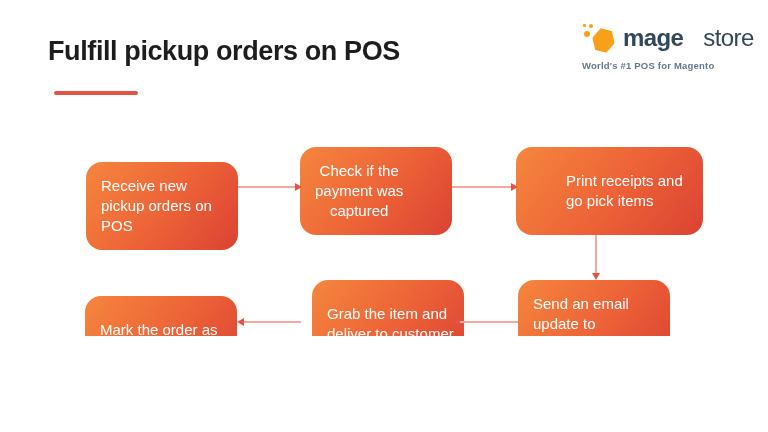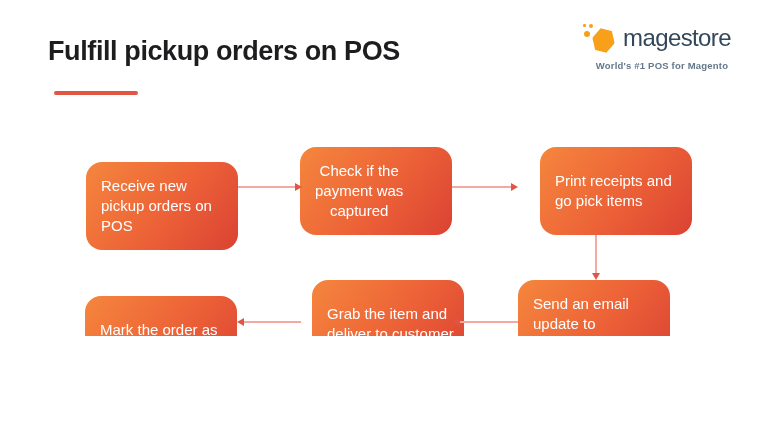--- a/index.html
+++ b/index.html
@@ -25,40 +25,40 @@
   .hex {
     position:absolute; left:10px; top:8px; width:23px; height:25px;
     background:#f9a01b; transform:rotate(14deg);
     clip-path:polygon(25% 5%, 75% 5%, 100% 50%, 75% 95%, 25% 95%, 0% 50%);
   }
   .dot { position:absolute; background:#f9a01b; border-radius:50%; }
   .dot.d1 { width:6px;  height:6px;  left:2px;  top:11px; }
   .dot.d2 { width:4px;  height:4px;  left:7px;  top:4px;  }
   .dot.d3 { width:2.5px;height:2.5px;left:1px;  top:4px;  }
   .logo-text { font-size:24px; color:#32475a; letter-spacing:-0.6px; line-height:1; }
-  .logo-text .bold  { font-weight:normal;margin-top:36px; }
-  .logo-text .light { font-weight:normal; }
+  .logo-text .bold  { font-weight:bold;margin-top:36px; }
+  .logo-text .light { font-weight:normal;margin-left:20px; }
   .logo-tagline {
-    margin-top:4px; text-align:center; font-size:9.5px; font-weight:bold;
+    margin-top:4px; text-align:left; font-size:9.5px; font-weight:bold;
     color:#64778a; letter-spacing:0.2px;
   }
 
   
   .node {
     position:absolute; width:152px; height:88px; border-radius:16px;
     background:linear-gradient(128deg, #f5863d 0%, #ec6137 55%, #da4233 100%);
     display:flex; align-items:center;
   }
   .node-label {
     color:#ffffff; font-size:15px; line-height:20px;
     padding:0 4px 0 15px; white-space:pre-line;
   }
   .n1 { left:86px;  top:162px; }
   .n2 { left:300px; top:147px;text-align:center; }
-  .n3 { left:540px; top:147px; }
+  .n3 { left:516px; top:147px;padding-left:35px; }
   .n4 { left:518px; top:280px; }
   .n5 { left:301px; top:280px;margin-left:11px; }
   .n6 { left:85px;  top:296px; }
 
   
   .arrow-h { position:absolute; height:2px; background:#f4a89f; }
   .arrow-v { position:absolute; width:2px;  background:#f4a89f; }
   .head { position:absolute; width:0; height:0; }
   .head-right { right:-6px; top:-3.5px; border-left:7px solid #e15545;
                 border-top:4.5px solid transparent; border-bottom:4.5px solid transparent; }

